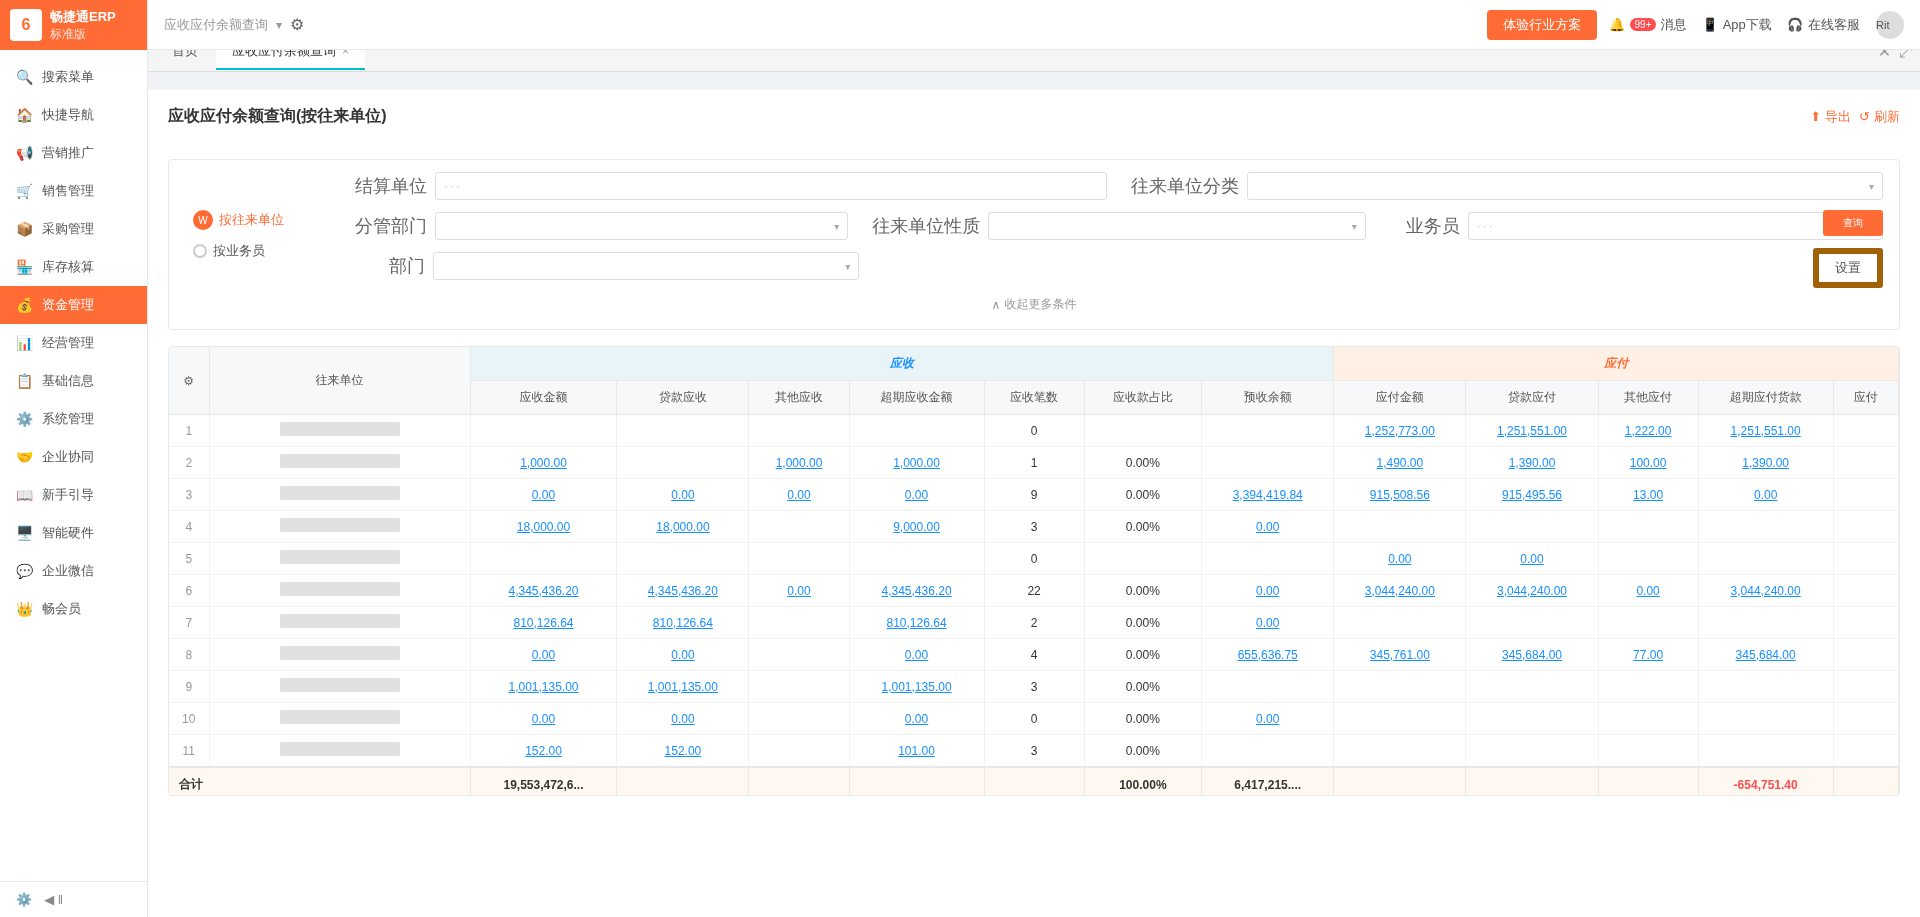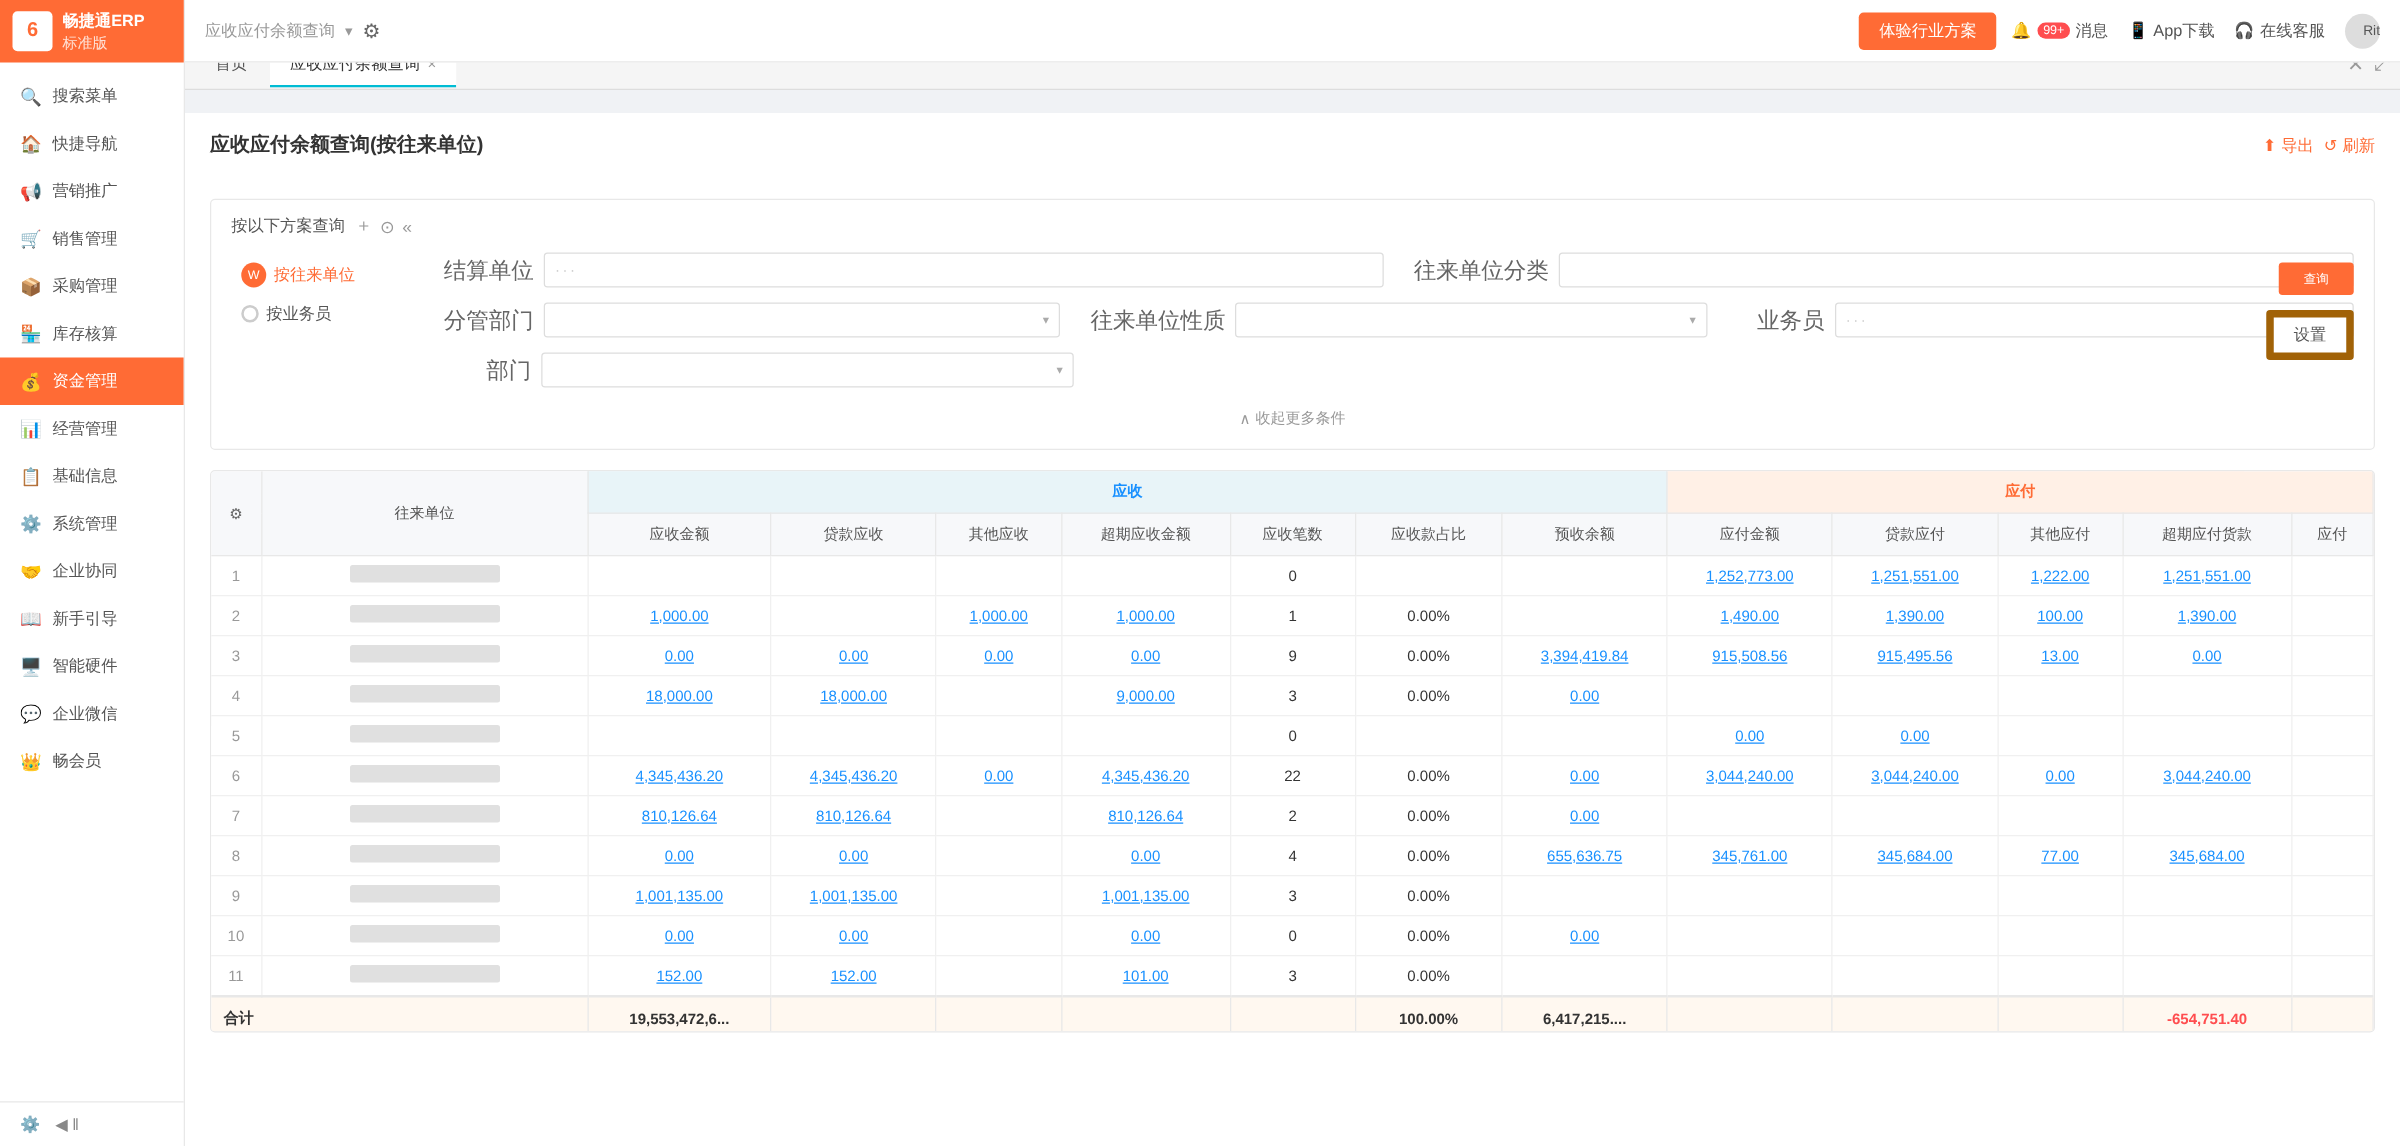--- a/index.html
+++ b/index.html
@@ -152,21 +152,21 @@
     .data-table-wrap {
       border: 1px solid #e8e8e8; border-radius: 4px; overflow: auto;
       max-height: 450px; position: relative;
     }
     table { width: 100%; border-collapse: collapse; font-size: 12px; }
     thead tr { background: #f7f8fa; }
     thead th {
       padding: 8px 10px; text-align: center; border-bottom: 1px solid #e8e8e8;
       border-right: 1px solid #e8e8e8; color: #555; font-weight: normal; white-space: nowrap;
     }
-    thead th.group-header { background: #f0f2f5; font-weight: bold; }
+    thead th.group-header { background: #f0f2f5; font-weight: bold; font-style: italic; }
     tbody tr { background: #fff; }
     tbody td {
       padding: 7px 10px; text-align: center; border-bottom: 1px solid #f0f0f0;
       border-right: 1px solid #f0f0f0; color: #333; white-space: nowrap;
     }
     tbody td.text-link { color: #1890ff; text-decoration: underline; cursor: pointer; }
     tbody td.row-num { color: #999; width: 40px; }
     tfoot tr { background: #fff8f0; }
     tfoot td {
       padding: 8px 10px; text-align: center; border-top: 2px solid #e8e8e8;
@@ -283,21 +283,21 @@
     </div>
     <div class="header-right-item">
       <span>📱</span>
       <span>App下载</span>
     </div>
     <div class="header-right-item">
       <span>🎧</span>
       <span>在线客服</span>
     </div>
     <div class="header-right-item">
-      <div class="avatar" style="background:#ddd;display:flex;align-items:center;justify-content:flex-end;font-size:11px;color:#555;">
+      <div class="avatar" style="background:#ddd;display:flex;align-items:center;justify-content:flex-start;font-size:11px;color:#555;">
         <span>Rit</span>
       </div>
     </div>
   </div>
 </div>
 
 <div class="tab-bar">
   <div class="tab-item tab-home">
     <span>首页</span>
   </div>
@@ -321,28 +321,20 @@
           <span>导出</span>
         </button>
         <button class="btn-refresh">
           <span>↺</span>
           <span>刷新</span>
         </button>
       </div>
     </div>
 
     <div class="search-form">
-      <div class="search-form-header">
-        <span class="search-label">按以下方案查询</span>
-        <div class="search-icons">
-          <button class="search-icon-btn">＋</button>
-          <button class="search-icon-btn">⊙</button>
-          <button class="search-icon-btn">«</button>
-        </div>
-      </div>
 
       <div class="query-panel">
         <div class="query-option active">
           <div class="query-option radio-icon">W</div>
           <span>按往来单位</span>
         </div>
         <div class="query-option">
           <div class="radio-circle"></div>
           <span>按业务员</span>
         </div>

